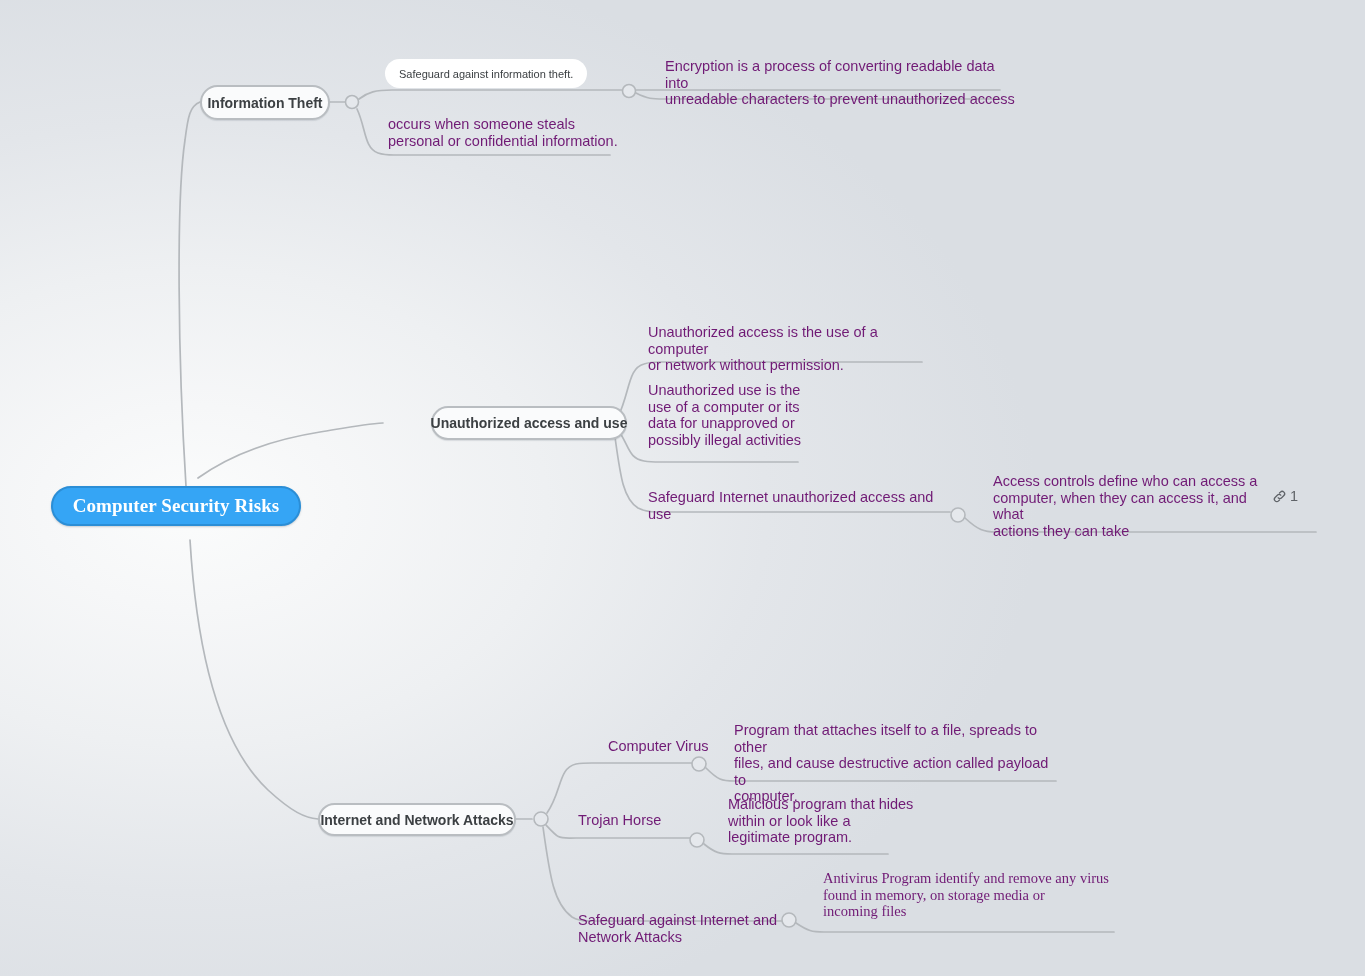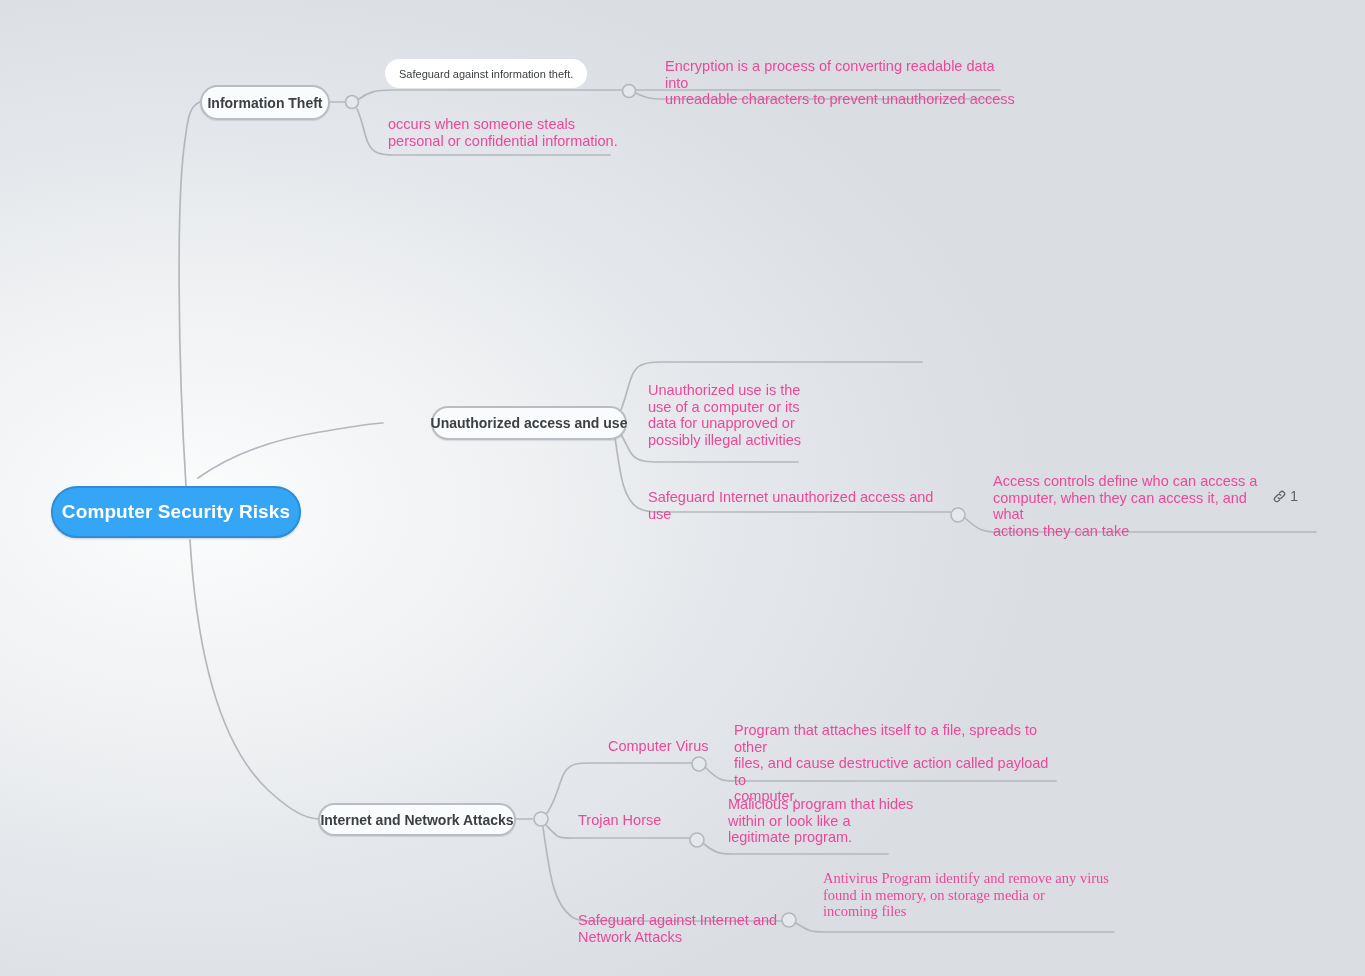--- a/index.html
+++ b/index.html
@@ -74,21 +74,21 @@
     padding: 0 14px;
     color: #3c4043;
     font-size: 11px;
     white-space: nowrap;
   }
 
   
   .text-node {
     position: absolute;
     box-sizing: border-box;
-    color: #ec4899;
+    color: #701a75;
     font-size: 14.5px;
     line-height: 16.5px;
     white-space: pre-line;
   }
 
   
   .link-badge {
     position: absolute;
     display: flex;
     align-items: center;
@@ -147,34 +147,36 @@
       <path d="M706,768 C718,780 722,781 734,781 L1056,781"></path>
 
       <circle cx="697" cy="840" r="7" fill="#e5e8ec" stroke="#b4b8bc" stroke-width="1.6"></circle>
       <path d="M704,844 C715,853 720,854 732,854 L888,854"></path>
 
       <circle cx="789" cy="920" r="7" fill="#e5e8ec" stroke="#b4b8bc" stroke-width="1.6"></circle>
       <path d="M796,923 C808,931 812,932 824,932 L1114,932"></path>
     </g>
   </svg>
 
-  <div class="root-node" style="left:51px; top:486px; width:250px; height:52px;">Computer Security Risks</div>
+  <div class="root-node" style="left:51px; top:486px; width:250px; height:40px;font-family:Liberation Serif, serif;">Computer Security Risks</div>
 
   <div class="pill-node" style="left:200px; top:85px; width:130px; height:35px;">Information Theft</div>
 
   <div class="capsule-node" style="left:385px; top:59px; height:29px;">Safeguard against information theft.</div>
 
   <div class="text-node" style="left:388px; top:116px; width:250px;">occurs when someone steals
 personal or confidential information.</div>
 
   <div class="text-node" style="left:665px; top:58px; width:350px;">Encryption is a process of converting readable data into
 unreadable characters to prevent unauthorized access</div>
 
   <div class="pill-node" style="left:384px; top:406px; width:196px; height:34px;margin-left:47px;">Unauthorized access and use</div>
 
+  <div class="text-node" style="left:648px; top:324px; width:290px;">Unauthorized access is the use of a computer
+or network without permission.</div>
 
   <div class="text-node" style="left:648px; top:382px; width:160px;">Unauthorized use is the
 use of a computer or its
 data for unapproved or
 possibly illegal activities</div>
 
   <div class="text-node" style="left:648px; top:489px; width:300px;">Safeguard Internet unauthorized access and use</div>
 
   <div class="text-node" style="left:993px; top:473px; width:270px;">Access controls define who can access a
 computer, when they can access it, and what

